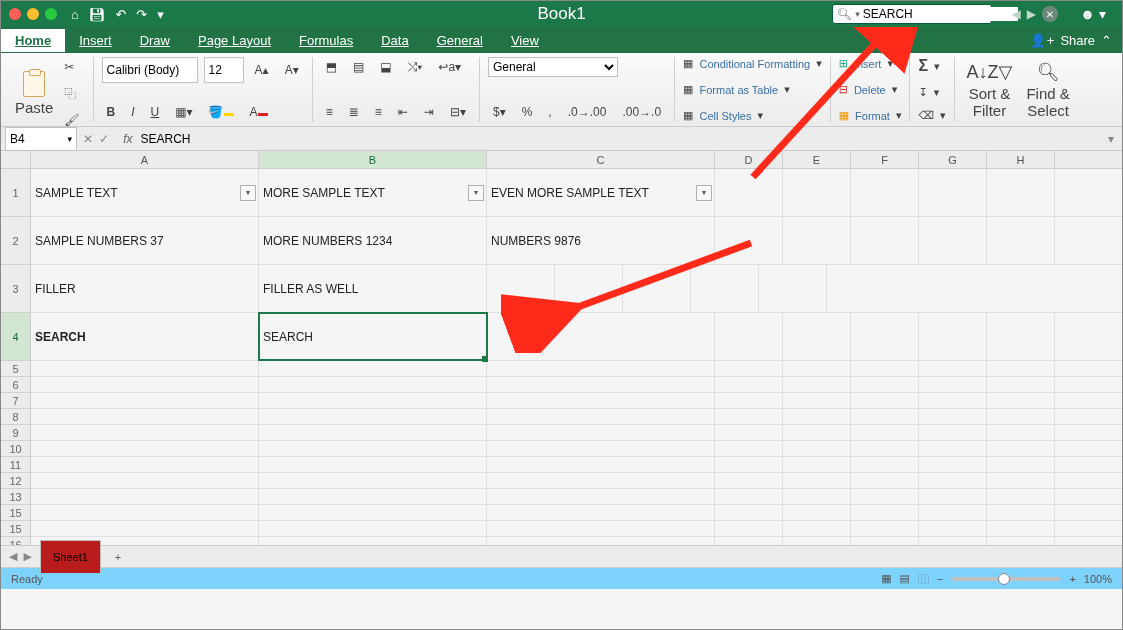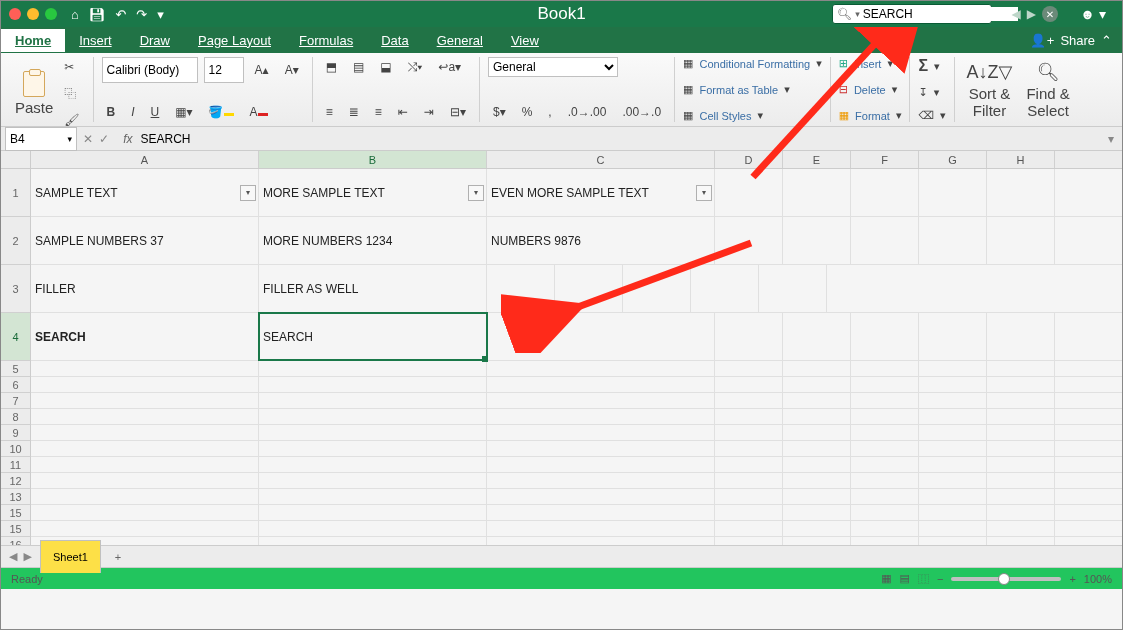--- a/index.html
+++ b/index.html
@@ -74,25 +74,25 @@
 .cell.sel::after { content:""; position:absolute; right:-2px; bottom:-2px; width:6px; height:6px; background:#1a7849; }
 .filter-btn { position: absolute; right: 2px; top: 50%; transform: translateY(-50%); width: 16px; height: 16px; border: 1px solid #b0b0b0; background: #f8f8f8; display: flex; align-items: center; justify-content: center; font-size: 8px; color: #555; }
 .cell .bold { font-weight: 700; }
 
 
 .arrow { position: absolute; z-index: 50; }
 
 
 .sheettabs { background: #ececec; height: 22px; border-top: 1px solid #ccc; display: flex; align-items: center; font-size: 11px; padding: 0 8px; gap: 8px; }
 .sheet-nav { display: flex; gap: 6px; color: #888; }
-.sheet-tab { background: #fde047; border: 1px solid #c0c0c0; border-bottom: none; padding: 10px 12px; }
+.sheet-tab { background: #b91c1c; border: 1px solid #c0c0c0; border-bottom: none; padding: 10px 12px; }
 .add-sheet { padding: 2px 6px; color: #666; }
 
 
-.statusbar { background: #22c55e; height: 22px; border-top: 1px solid #ccc; display: flex; align-items: center; justify-content: space-between; font-size: 11px; padding: 0 10px; color: #555; }
+.statusbar { background: #7dd3fc; height: 22px; border-top: 1px solid #ccc; display: flex; align-items: center; justify-content: space-between; font-size: 11px; padding: 0 10px; color: #555; }
 .view-icons { display: flex; gap: 8px; align-items: center; }
 .zoom-slider { width: 110px; height: 4px; background: #c0c0c0; border-radius: 2px; position: relative; }
 .zoom-slider::after { content:""; position:absolute; left:42%; top:-4px; width:10px; height:10px; border-radius:50%; background:#fff; border:1px solid #888; }
 </style>
 </head>
 <body>
 
 <div class="titlebar">
   <div class="traffic">
     <div class="dot red"></div>

